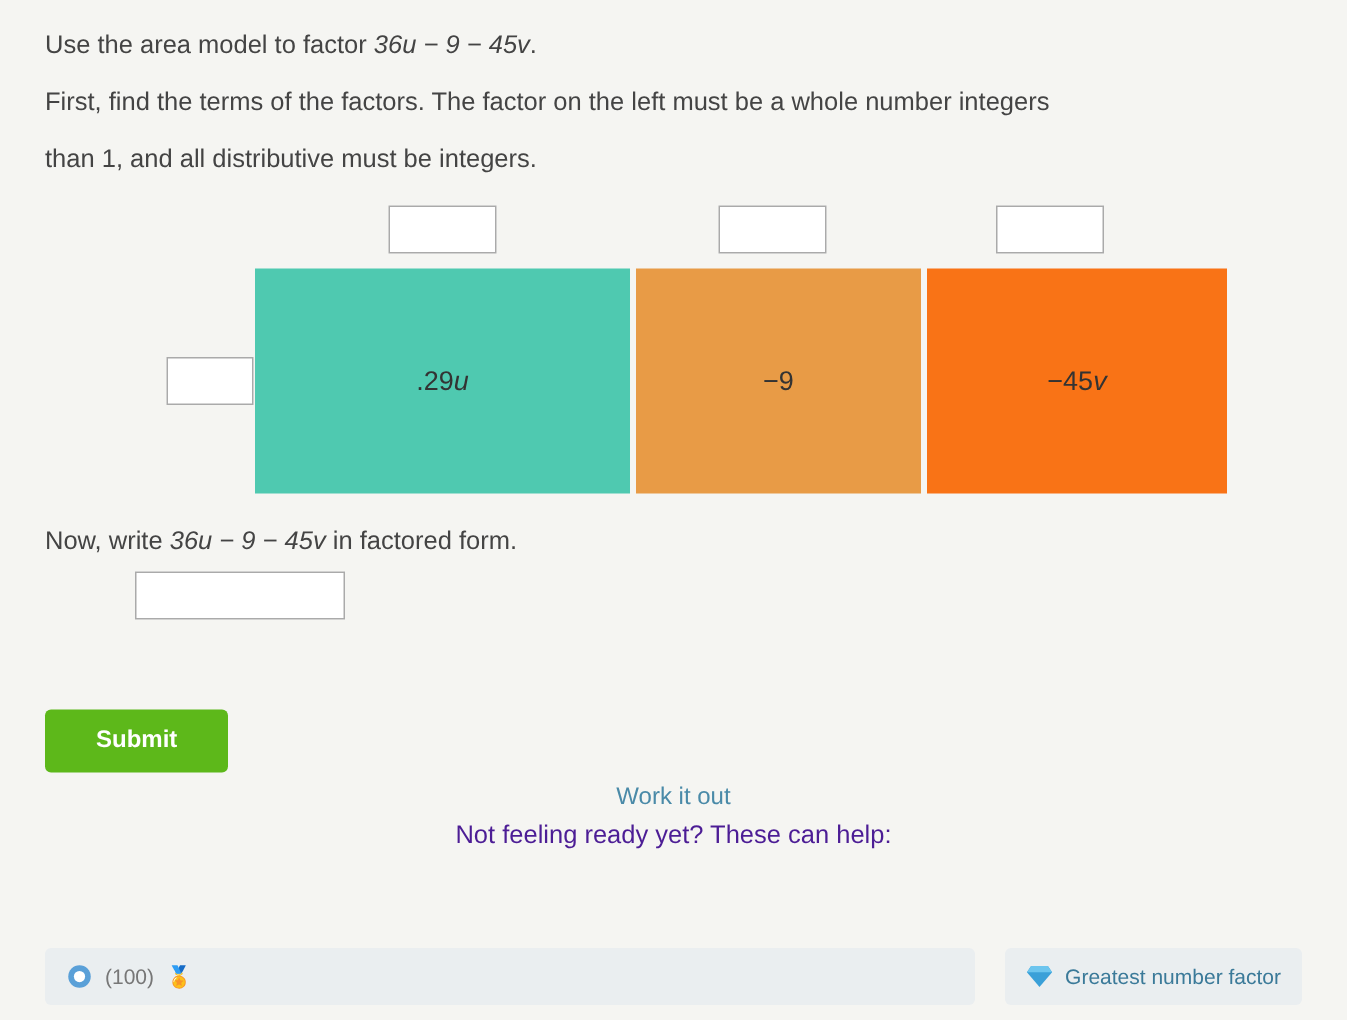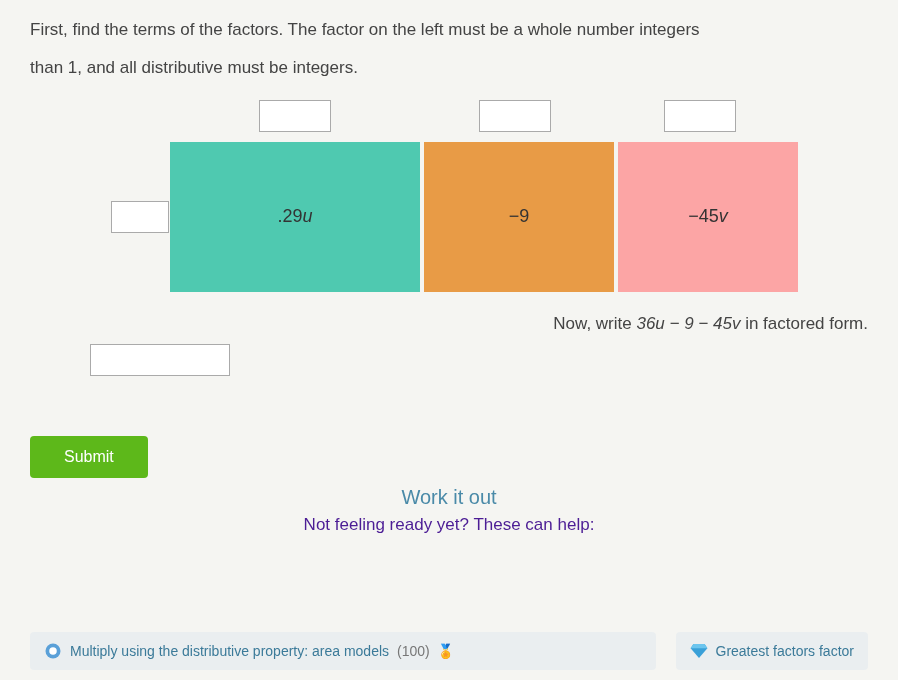--- a/index.html
+++ b/index.html
@@ -71,53 +71,52 @@
       align-items: center;
       justify-content: center;
       font-size: 18px;
       color: #333;
       margin-right: 4px;
       font-style: italic;
     }
     .tile .num { font-style: normal; }
     .tile1 { width: 250px; background: #4fc9b0; }
     .tile2 { width: 190px; background: #e89b46; }
-    .tile3 { width: 180px; background: #fca5a5; }
+    .tile3 { width: 200px; background: #f97316; }
     .secondary-prompt {
       font-size: 17px;
       color: #444;
       margin-top: 22px;
-      text-align: right;
     }
     .factored-input {
       width: 140px;
       height: 32px;
       border: 1px solid #aaa;
       background: #fff;
       margin: 10px 0 0 60px;
       font-size: 15px;
       padding: 0 6px;
     }
     .submit-btn {
       display: inline-block;
       background: #5db81a;
       color: #fff;
-      font-weight: normal;
+      font-weight: bold;
       font-size: 16px;
       padding: 12px 34px;
       border: none;
       border-radius: 4px;
       margin-top: 60px;
       margin-left: 30px;
       cursor: pointer;
     }
     .work-it-out {
       text-align: center;
       color: #4a8aa8;
-      font-size: 20px;
+      font-size: 16px;
       margin-top: 8px;
     }
     .not-ready {
       text-align: center;
       color: #4c1d95;
       font-size: 17px;
       margin-top: 6px;
     }
     .footer-links {
       position: absolute;
@@ -153,20 +152,23 @@
       display: inline-block;
     }
     .score-text { color: #777; }
   </style>
 </head>
 <body>
 
 
 
 <div class="content">
+  <p class="prompt-line">
+    <span>Use the area model to factor </span><span class="var-italic">36u − 9 − 45v</span><span>.</span>
+  </p>
   <p class="prompt-line">First, find the terms of the factors. The factor on the left must be a whole number integers</p>
   <p class="prompt-line">than 1, and all distributive must be integers.</p>
 
   <div class="area-model-wrap">
     <div class="top-inputs-row">
       <div class="top-input-cell w1">
         <input class="input-box" value="" style="">
       </div>
       <div class="top-input-cell w2">
         <input class="input-box" value="" style="">
@@ -207,29 +209,28 @@
 <div class="not-ready">Not feeling ready yet? These can help:</div>
 
 <div class="footer-links">
   <div class="footer-card left">
     <span class="badge-icon">
       <svg viewBox="0 0 24 24" width="18" height="18">
           <circle cx="12" cy="12" r="10" fill="#5aa0d8"></circle>
           <circle cx="12" cy="12" r="5" fill="#fff"></circle>
         </svg>
     </span>
-    <span>Multiply using the distributive property: area models</span>
     <span class="score-text">(100)</span>
     <span class="medal">🏅</span>
   </div>
   <div class="footer-card">
     <span class="diamond-icon">
       <svg viewBox="0 0 24 20" width="18" height="14">
           <polygon points="4,0 20,0 24,6 12,20 0,6" fill="#3aa0d8"></polygon>
           <polygon points="4,0 20,0 24,6 0,6" fill="#6cc5ee"></polygon>
         </svg>
     </span>
-    <span>Greatest factors factor</span>
+    <span>Greatest number factor</span>
   </div>
 </div>
 
 
 
 
 </body></html>

